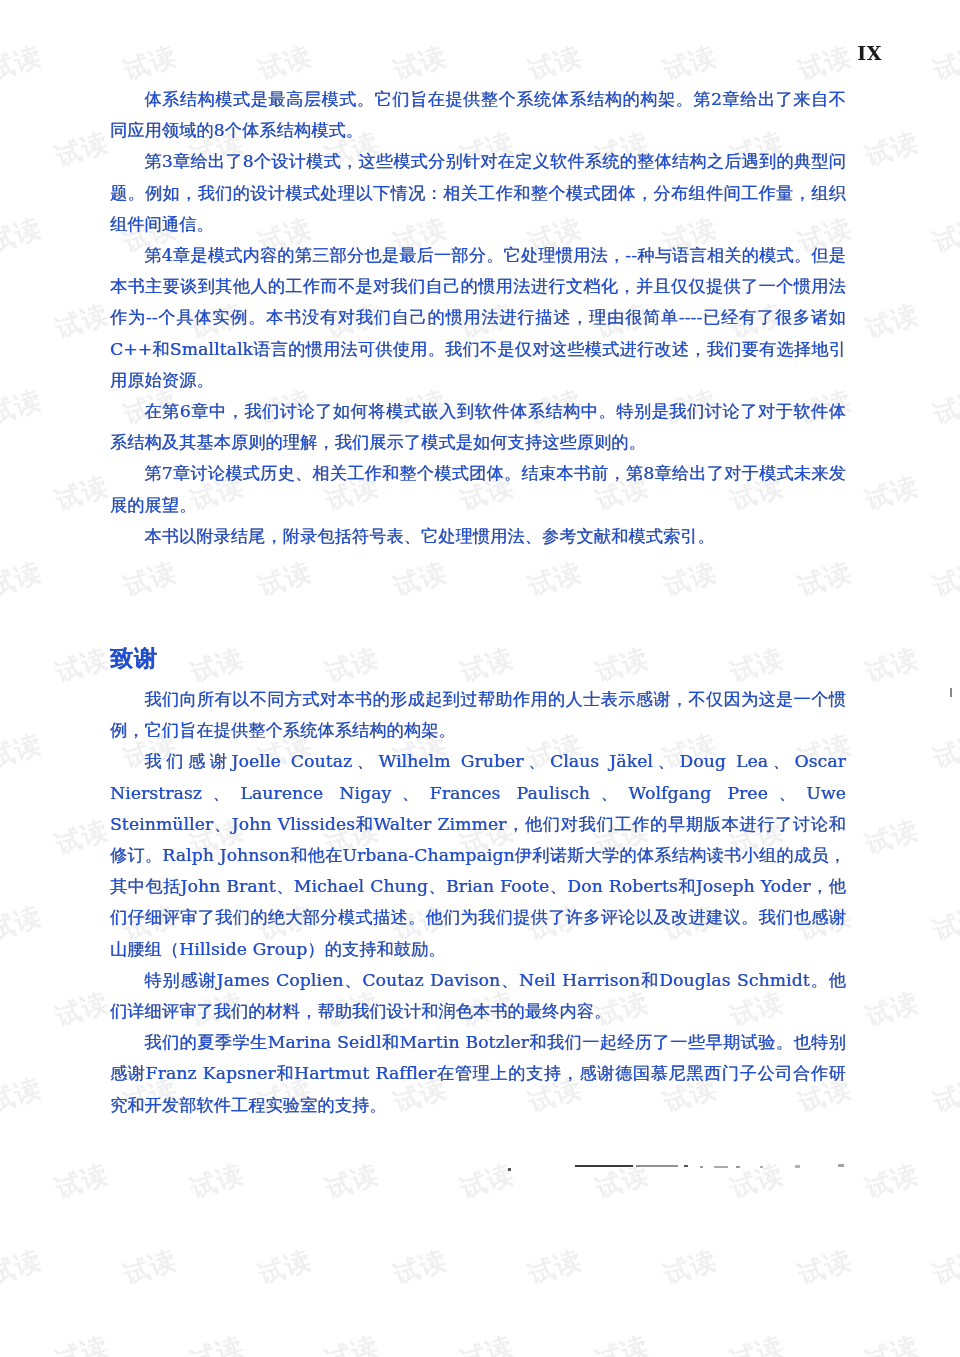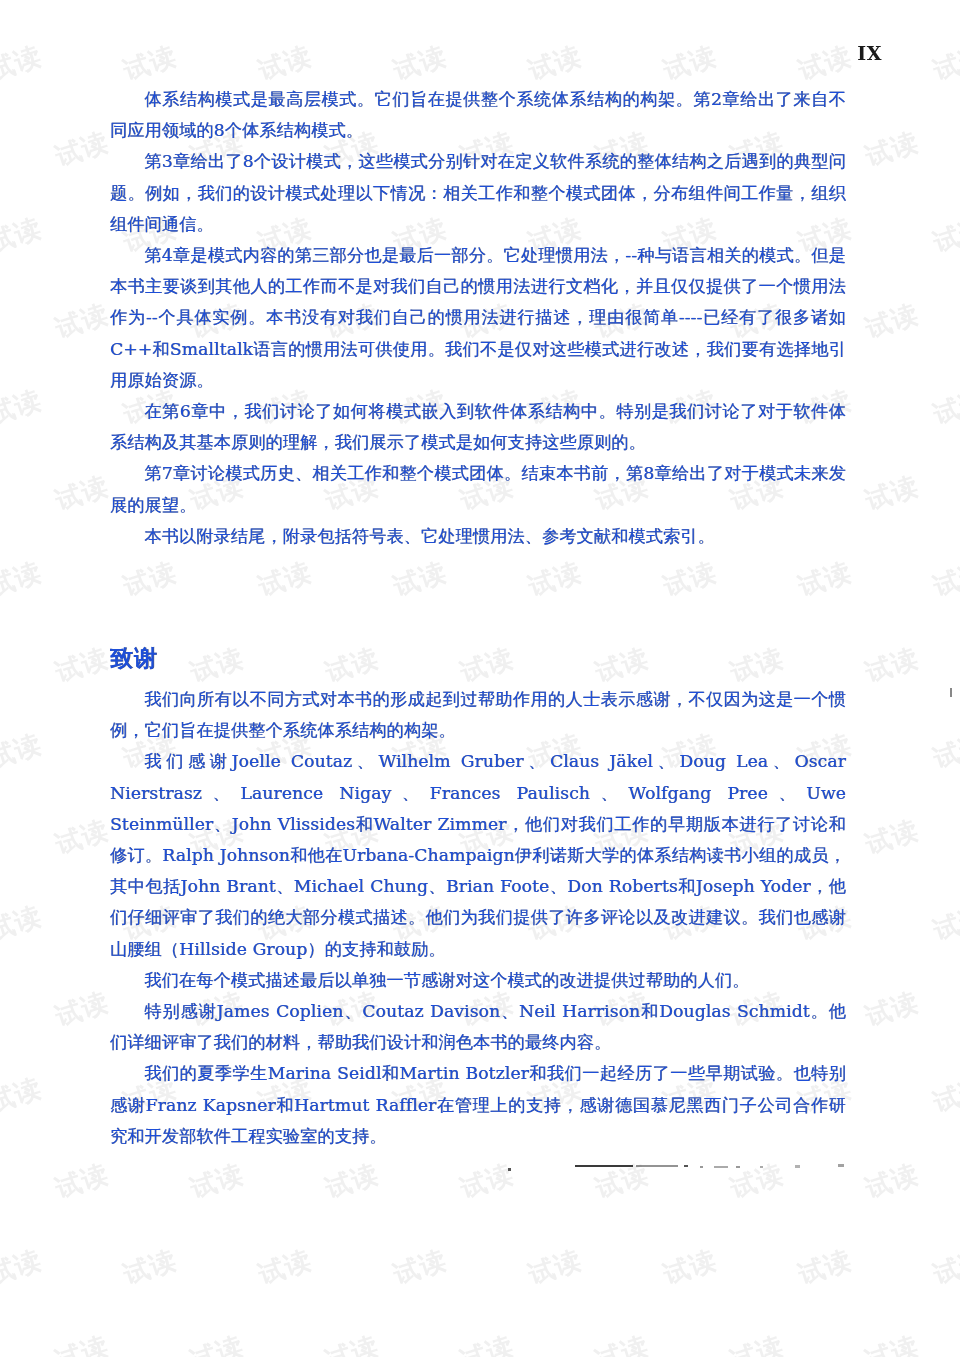--- a/index.html
+++ b/index.html
@@ -255,21 +255,20 @@
       <p class="para">在第6章中，我们讨论了如何将模式嵌入到软件体系结构中。特别是我们讨论了对于软件体系结构及其基本原则的理解，我们展示了模式是如何支持这些原则的。</p>
       <p class="para">第7章讨论模式历史、相关工作和整个模式团体。结束本书前，第8章给出了对于模式未来发展的展望。</p>
       <p class="para">本书以附录结尾，附录包括符号表、它处理惯用法、参考文献和模式索引。</p>
     </div>
 
     <h2 class="heading-ack">致谢</h2>
 
     <div class="ackblock">
       <p class="para">我们向所有以不同方式对本书的形成起到过帮助作用的人士表示感谢，不仅因为这是一个惯例，它们旨在提供整个系统体系结构的构架。</p>
       <p class="para">我们感谢Joelle Coutaz、Wilhelm Gruber、Claus Jäkel、Doug Lea、Oscar Nierstrasz、Laurence Nigay、Frances Paulisch、Wolfgang Pree、Uwe Steinmüller、John Vlissides和Walter Zimmer，他们对我们工作的早期版本进行了讨论和修订。Ralph Johnson和他在Urbana-Champaign伊利诺斯大学的体系结构读书小组的成员，其中包括John Brant、Michael Chung、Brian Foote、Don Roberts和Joseph Yoder，他们仔细评审了我们的绝大部分模式描述。他们为我们提供了许多评论以及改进建议。我们也感谢山腰组（Hillside Group）的支持和鼓励。</p>
-      <p class="para">我们在每个模式描述最后以单独一节感谢对这个模式的改进提供过帮助的人们。</p>
       <p class="para">特别感谢James Coplien、Coutaz Davison、Neil Harrison和Douglas Schmidt。他们详细评审了我们的材料，帮助我们设计和润色本书的最终内容。</p>
       <p class="para">我们的夏季学生Marina Seidl和Martin Botzler和我们一起经历了一些早期试验。也特别感谢Franz Kapsner和Hartmut Raffler在管理上的支持，感谢德国慕尼黑西门子公司合作研究和开发部软件工程实验室的支持。</p>
     </div>
 
     <div class="speck" style="left:950px; top:688px; width:2px; height:9px; background:#888;"></div>
     <div class="speck" style="left:508px; top:1168px; width:3px; height:3px;"></div>
     <div class="artifact" style="left:575px; top:1165px; width:58px; height:2px;"></div>
     <div class="artifact" style="left:636px; top:1165px; width:42px; height:2px; opacity:.55;"></div>
     <div class="speck" style="left:684px; top:1165px; width:4px; height:2px;"></div>
     <div class="speck" style="left:700px; top:1166px; width:3px; height:2px; opacity:.6;"></div>

